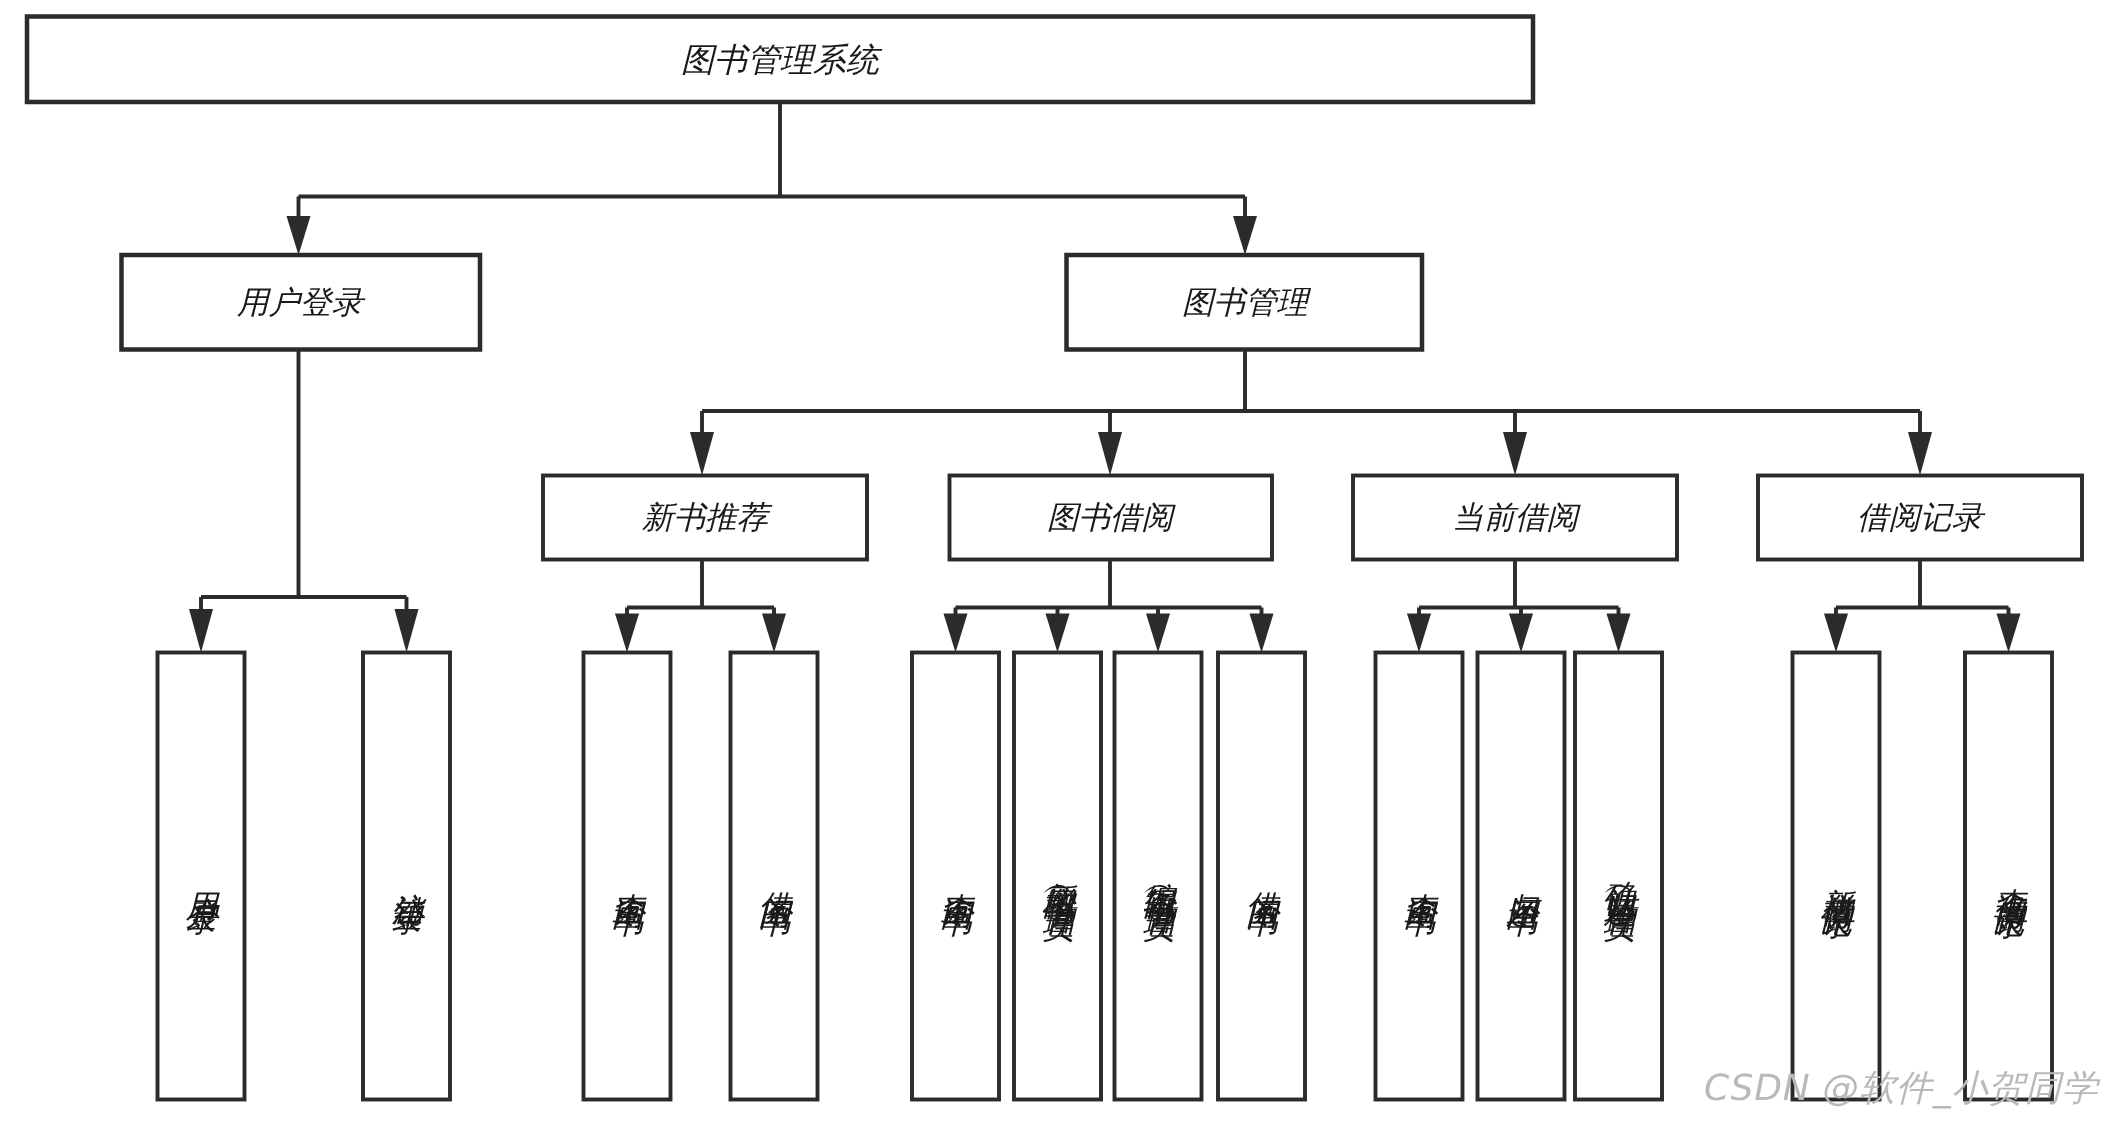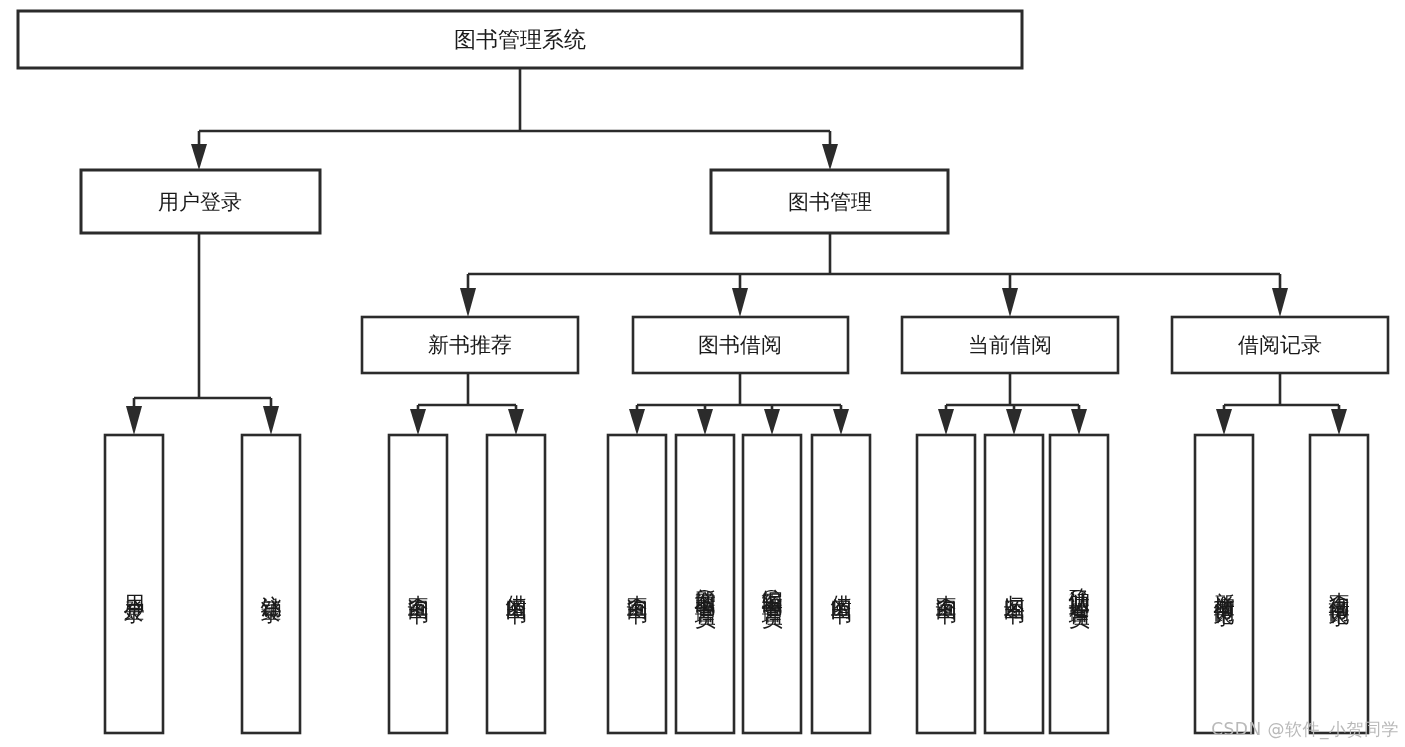--- a/index.html
+++ b/index.html
@@ -10,20 +10,21 @@
   }
   body {
     font-family: "DejaVu Sans", "Liberation Sans", sans-serif;
   }
   #diagram-root {
     position: relative;
     width: 1405px;
     height: 747px;
     background: #ffffff;
     overflow: hidden;
+    font-style: italic;
   }
   svg#flowchart {
     display: block;
     width: 1405px;
     height: 747px;
   }
   .node-box {
     fill: #ffffff;
     stroke: #2b2b2b;
     stroke-width: 3;
@@ -66,21 +67,21 @@
     letter-spacing: 3px;
     color: #1a1a1a;
     white-space: nowrap;
     pointer-events: none;
   }
   .watermark {
     position: absolute;
     right: 6px;
     bottom: 6px;
     font-family: "DejaVu Sans", "Liberation Sans", sans-serif;
-    font-size: 17px;
+    font-size: 24px;
     color: #b9b9b9;
     letter-spacing: 0.5px;
     user-select: none;
   }
 </style>
 </head>
 <body>
 
 <div id="diagram-root">
 

